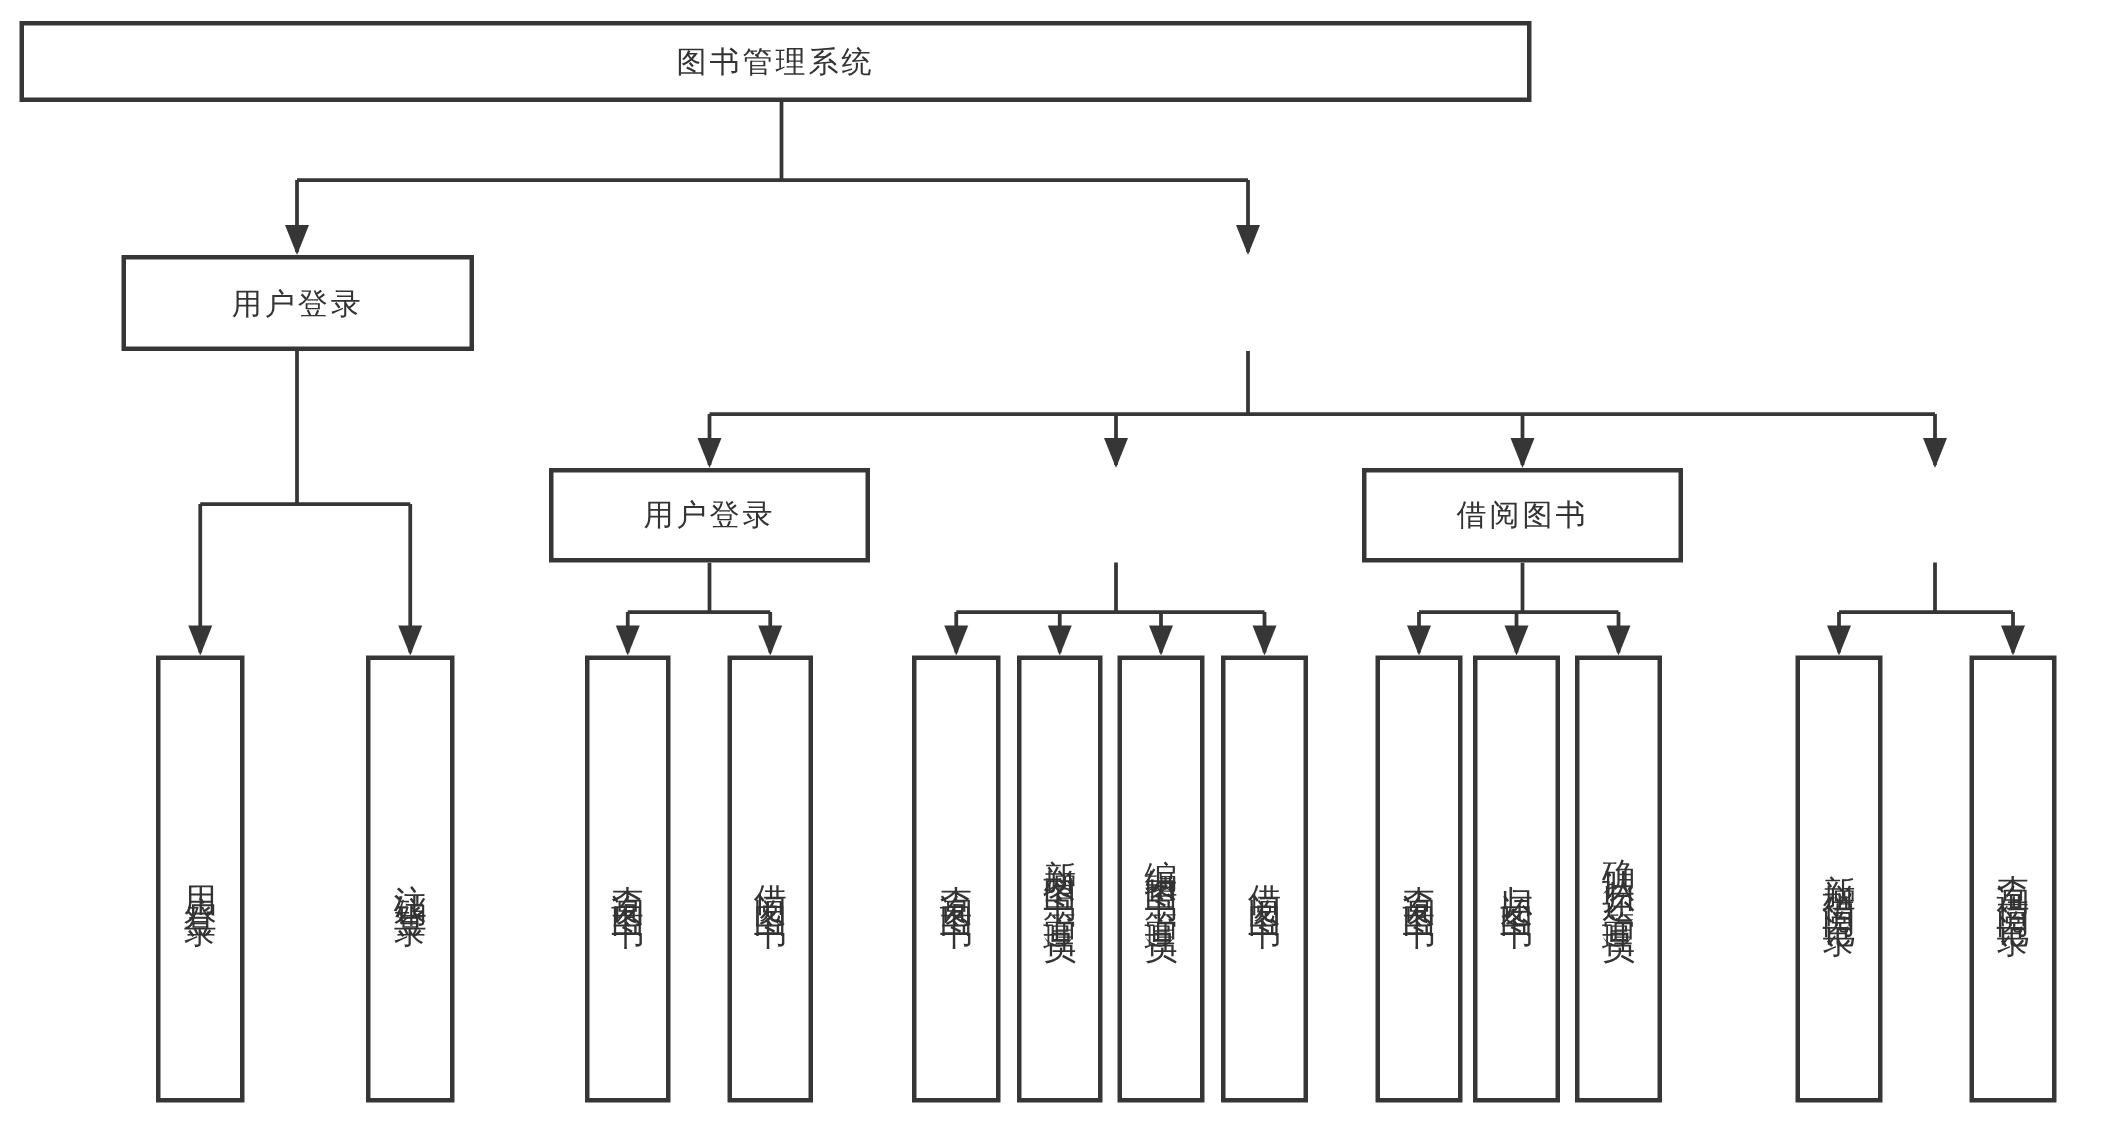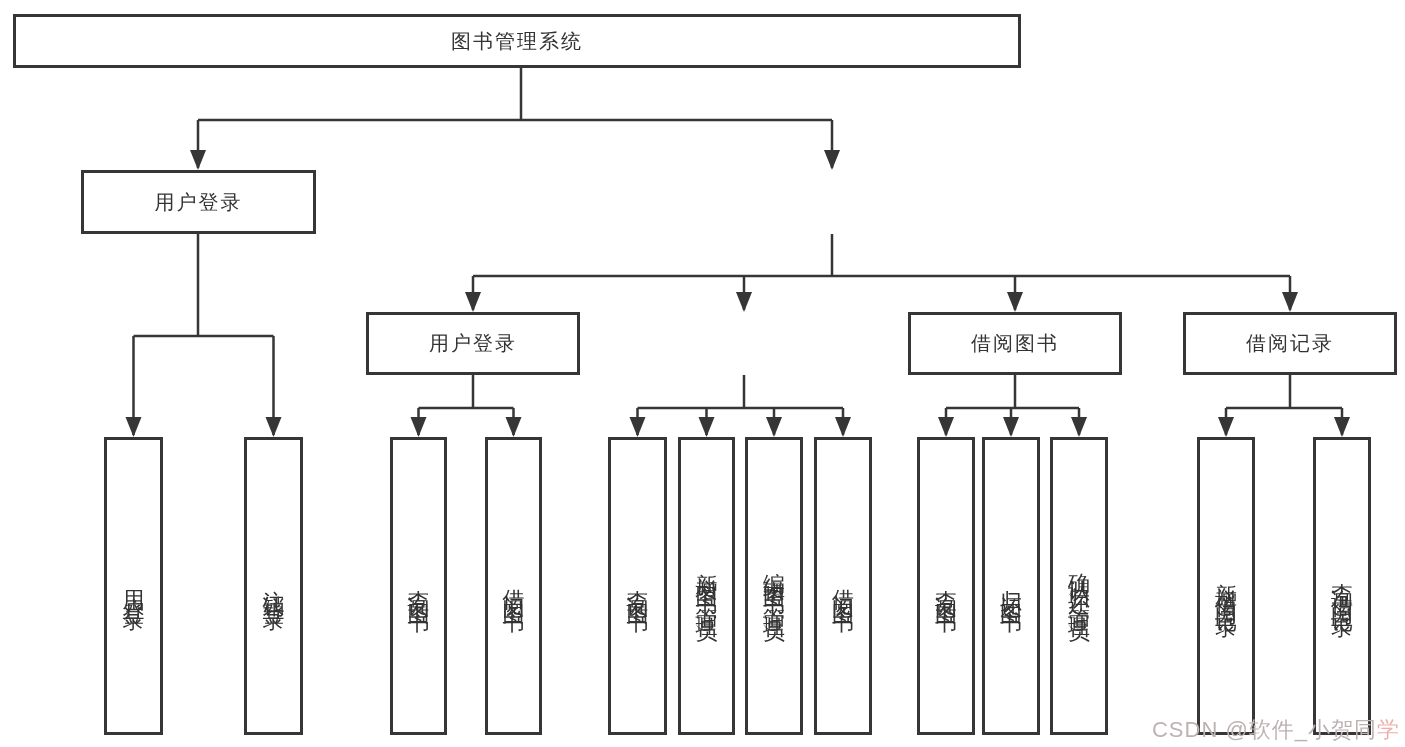--- a/index.html
+++ b/index.html
@@ -97,23 +97,20 @@
   <div class="node h" style="left:81px; top:170px; width:235px; height:64px">
     <span>用户登录</span>
   </div>
 
   <div class="node h" style="left:366px; top:312px; width:214px; height:63px">
     <span>用户登录</span>
   </div>
   <div class="node h" style="left:908px; top:312px; width:214px; height:63px">
     <span>借阅图书</span>
   </div>
-  <div class="node h" style="left:1183px; top:312px; width:214px; height:63px">
-    <span>借阅记录</span>
-  </div>
 
   <div class="node v" style="left:104px; top:437px; width:59px; height:298px">
     <span>用户登录</span>
   </div>
   <div class="node v" style="left:244px; top:437px; width:59px; height:298px">
     <span>注销登录</span>
   </div>
 
   <div class="node v" style="left:390px; top:437px; width:57px; height:298px">
     <span>查询图书</span>
@@ -145,15 +142,14 @@
     <span>确认归还（管理员）</span>
   </div>
 
   <div class="node v" style="left:1197px; top:437px; width:58px; height:298px">
     <span>新增借阅记录</span>
   </div>
   <div class="node v" style="left:1313px; top:437px; width:58px; height:298px">
     <span>查询借阅记录</span>
   </div>
 
-  <div class="watermark"><span>CSDN @软件_小贺同</span><span class="wm-tail">学</span></div>
 
 </div>
 
 </body></html>

